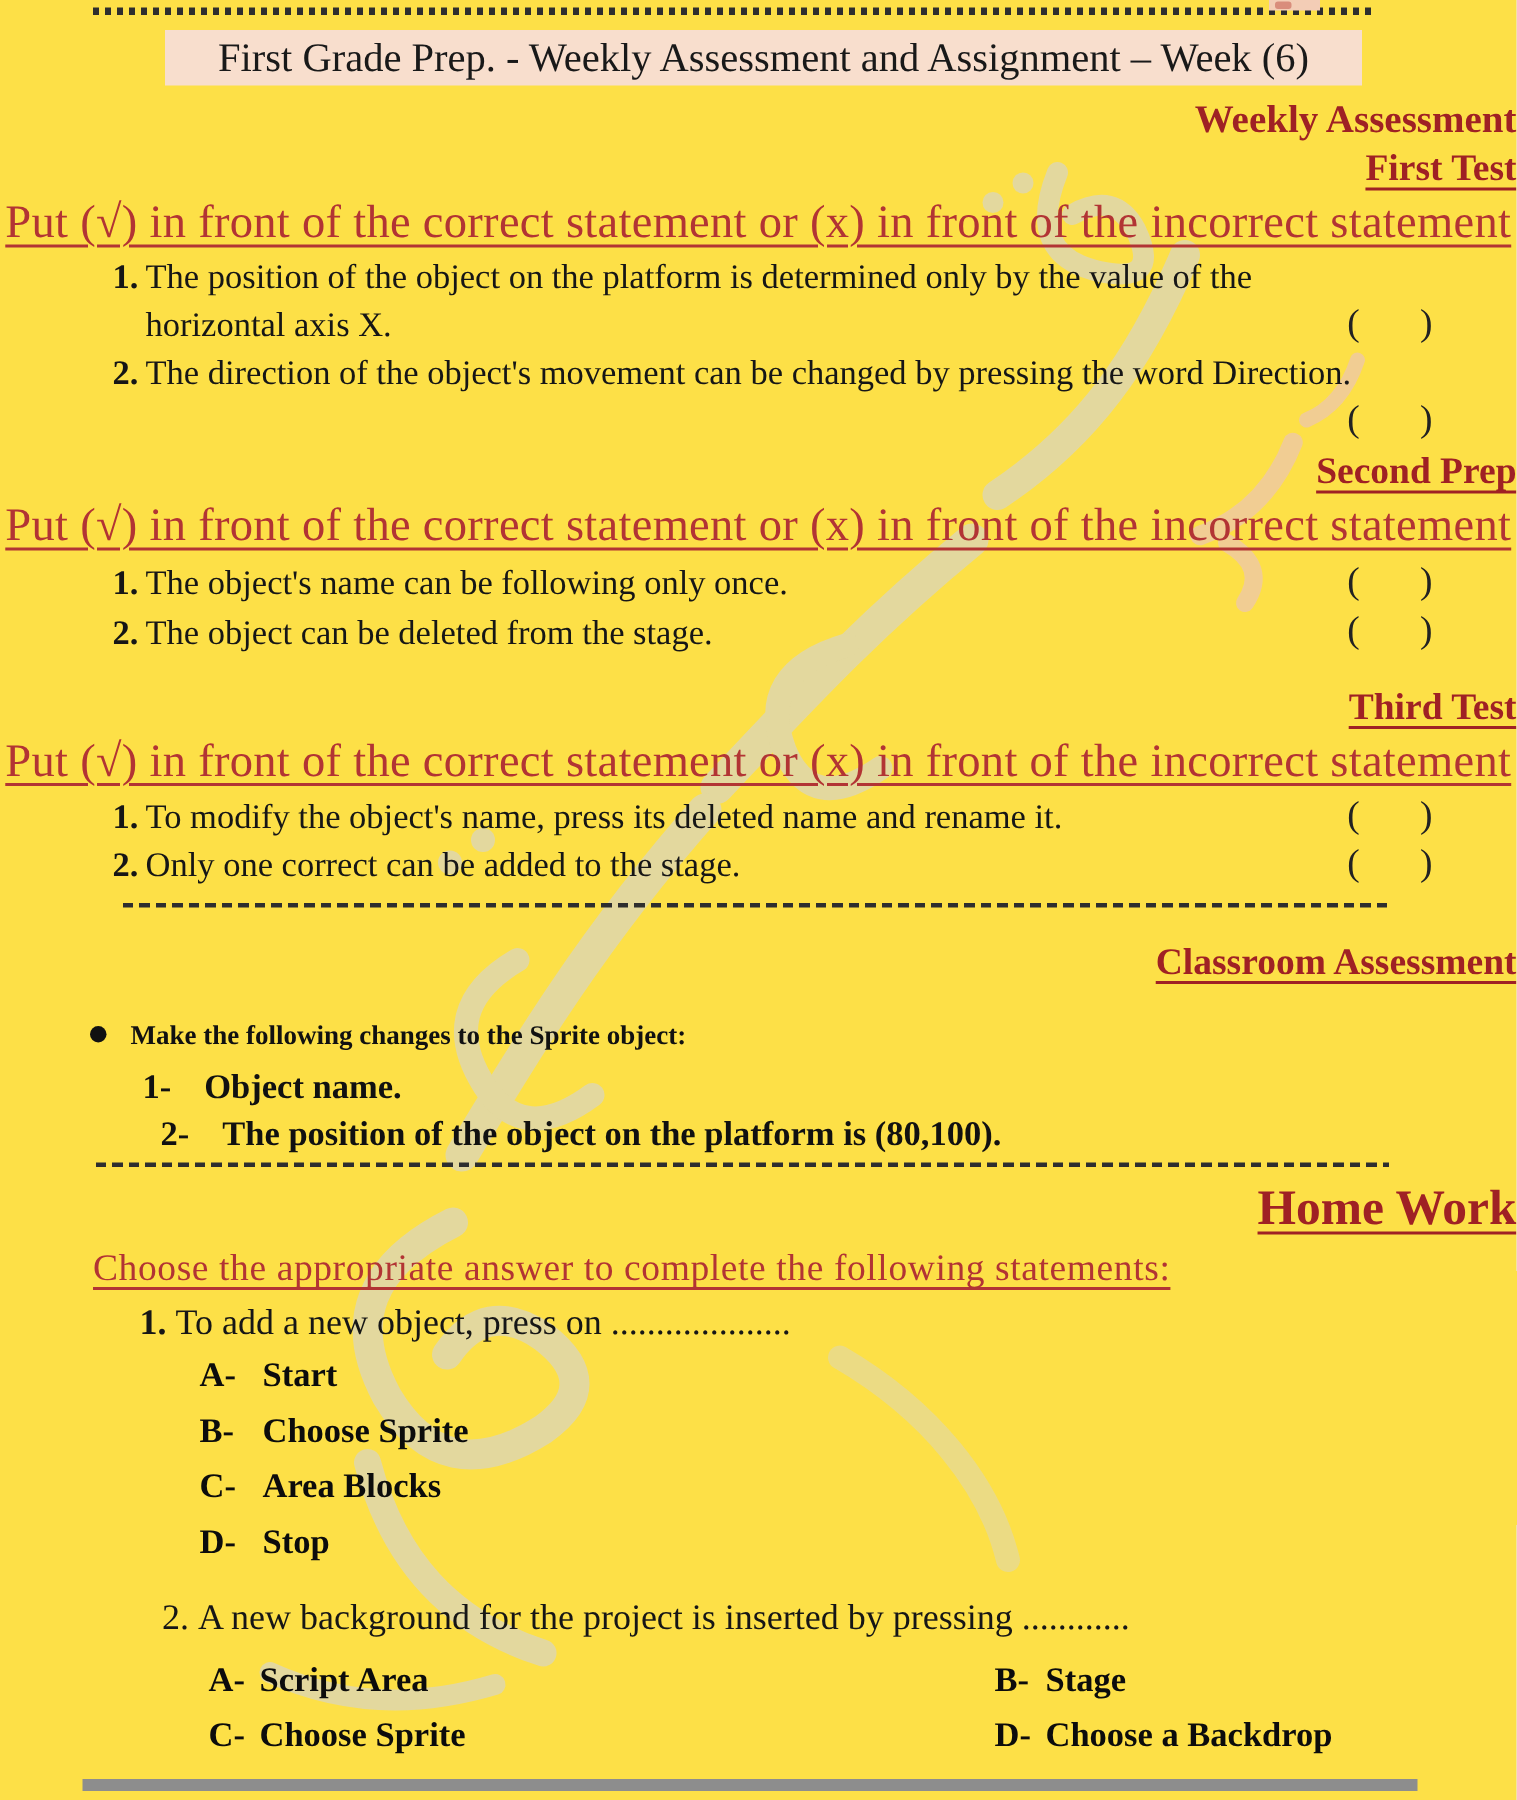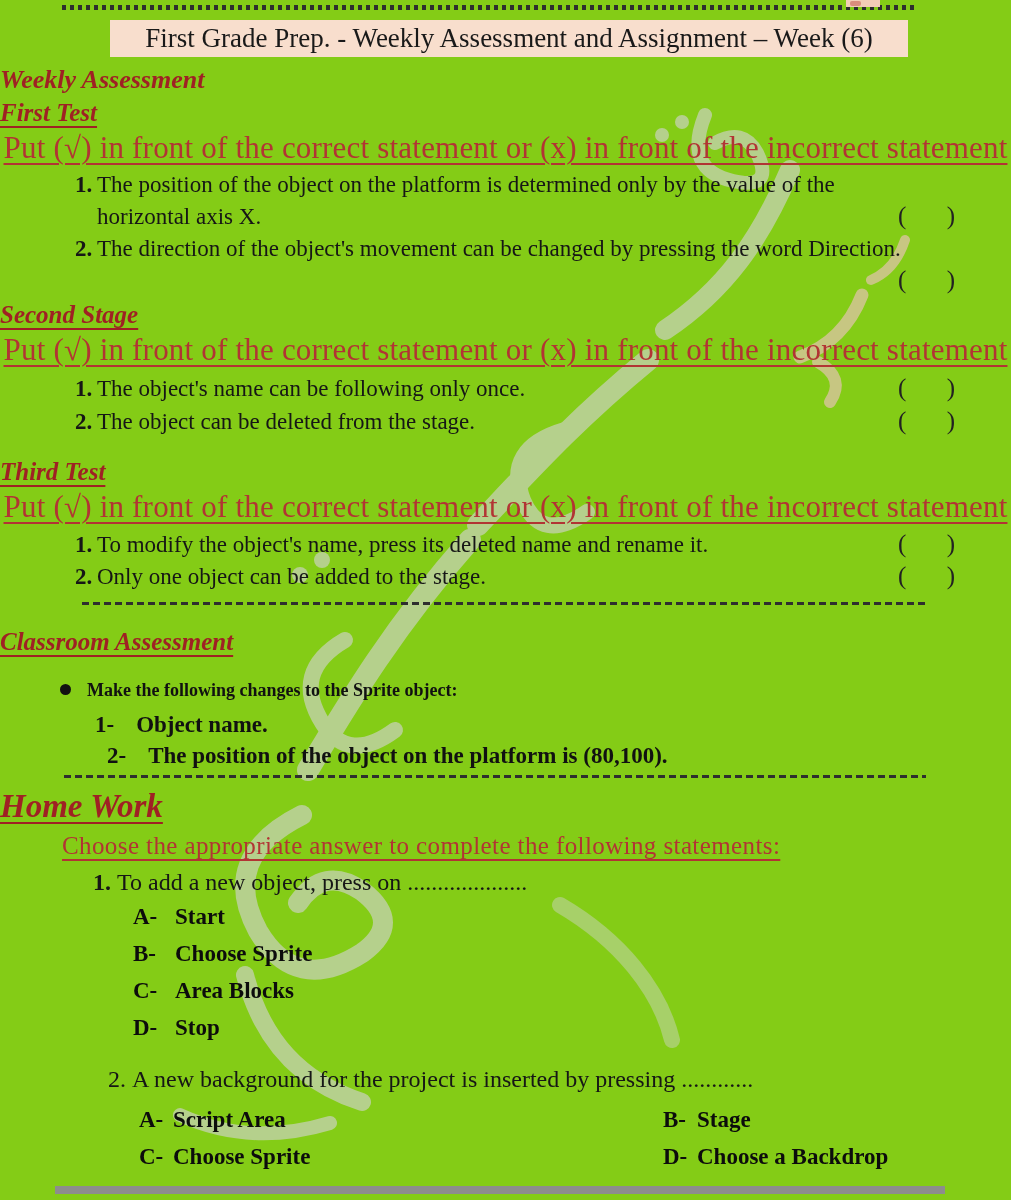--- a/index.html
+++ b/index.html
@@ -1,35 +1,35 @@
 <!DOCTYPE html>
 <html><head>
 <meta charset="utf-8">
 <style>
   html,body{margin:0;padding:0;background:#e9e9e9;}
   .page{
     position:relative;width:1011px;height:1200px;margin:0 auto;
-    background:#84cc16;overflow:hidden;
+    background:#fde047;overflow:hidden;
     font-family:"Liberation Serif", "DejaVu Serif", serif;
     color:#1b1b1b;
   }
   .abs{position:absolute;}
 
   
   .top-dashes{left:62px;top:5px;width:856px;height:5px;
     background:repeating-linear-gradient(90deg,#2e2e2e 0 4px,transparent 4px 8px);}
   .corner-mark{left:846px;top:0;width:34px;height:7px;background:#f3cdb6;}
   .corner-mark .smudge{position:absolute;left:4px;top:1px;width:11px;height:5px;background:#d98d7c;border-radius:2px;}
 
   
   .title-banner{left:110px;top:20px;width:798px;height:37px;background:#f8decd;
     font-size:27px;line-height:37px;text-align:center;color:#191919;white-space:nowrap;}
 
   
-  .red-h{left:0;width:100%;text-align:left;font-weight:bold;color:#9f2124;font-size:25px;line-height:28px;font-style:italic;}
+  .red-h{left:0;width:100%;text-align:right;font-weight:bold;color:#9f2124;font-size:25px;line-height:28px;}
   .red-h.big{font-size:26px;}
   .red-h.xl{font-size:33px;line-height:34px;}
   .u{text-decoration:underline;text-decoration-thickness:2px;text-underline-offset:5px;}
 
   
   .instr{left:0;width:100%;text-align:center;color:#b23434;font-size:31px;line-height:27px;letter-spacing:.2px;}
   .choose{left:62px;width:900px;text-align:left;color:#b23434;font-size:25px;line-height:28px;letter-spacing:.4px;}
 
   
   .stmt{left:75px;width:880px;font-size:23px;line-height:32px;color:#161616;}
@@ -110,21 +110,21 @@
     <span class="num">1.</span>
     <span class="txt">The position of the object on the platform is determined only by the value of the horizontal axis X.</span>
     <span class="mark">( )</span>
   </div>
   <div class="abs stmt two" style="top:233px">
     <span class="num">2.</span>
     <span class="txt">The direction of the object's movement can be changed by pressing the word Direction.</span>
     <span class="mark">( )</span>
   </div>
 
-  <div class="abs red-h u" style="top:301px">Second Stage</div>
+  <div class="abs red-h u" style="top:301px">Second Prep</div>
   <div class="abs instr u" style="top:336px">Put (√) in front of the correct statement or (x) in front of the incorrect statement</div>
 
   <div class="abs stmt one" style="top:373px">
     <span class="num">1.</span>
     <span class="txt">The object's name can be following only once.</span>
     <span class="mark">( )</span>
   </div>
   <div class="abs stmt one" style="top:406px">
     <span class="num">2.</span>
     <span class="txt">The object can be deleted from the stage.</span>
@@ -134,21 +134,21 @@
   <div class="abs red-h u" style="top:458px">Third Test</div>
   <div class="abs instr u" style="top:493px">Put (√) in front of the correct statement or (x) in front of the incorrect statement</div>
 
   <div class="abs stmt one" style="top:529px">
     <span class="num">1.</span>
     <span class="txt">To modify the object's name, press its deleted name and rename it.</span>
     <span class="mark">( )</span>
   </div>
   <div class="abs stmt one" style="top:561px">
     <span class="num">2.</span>
-    <span class="txt">Only one object can be added to the stage.</span>
+    <span class="txt">Only one correct can be added to the stage.</span>
     <span class="mark">( )</span>
   </div>
 
   <div class="abs sep" style="top:602px;left:82px;width:845px"></div>
 
   <div class="abs red-h u" style="top:628px">Classroom Assessment</div>
 
   <div class="abs bullet-row">
     <span class="bullet-dot"></span>
     <span class="bullet-text">Make the following changes to the Sprite object:</span>

